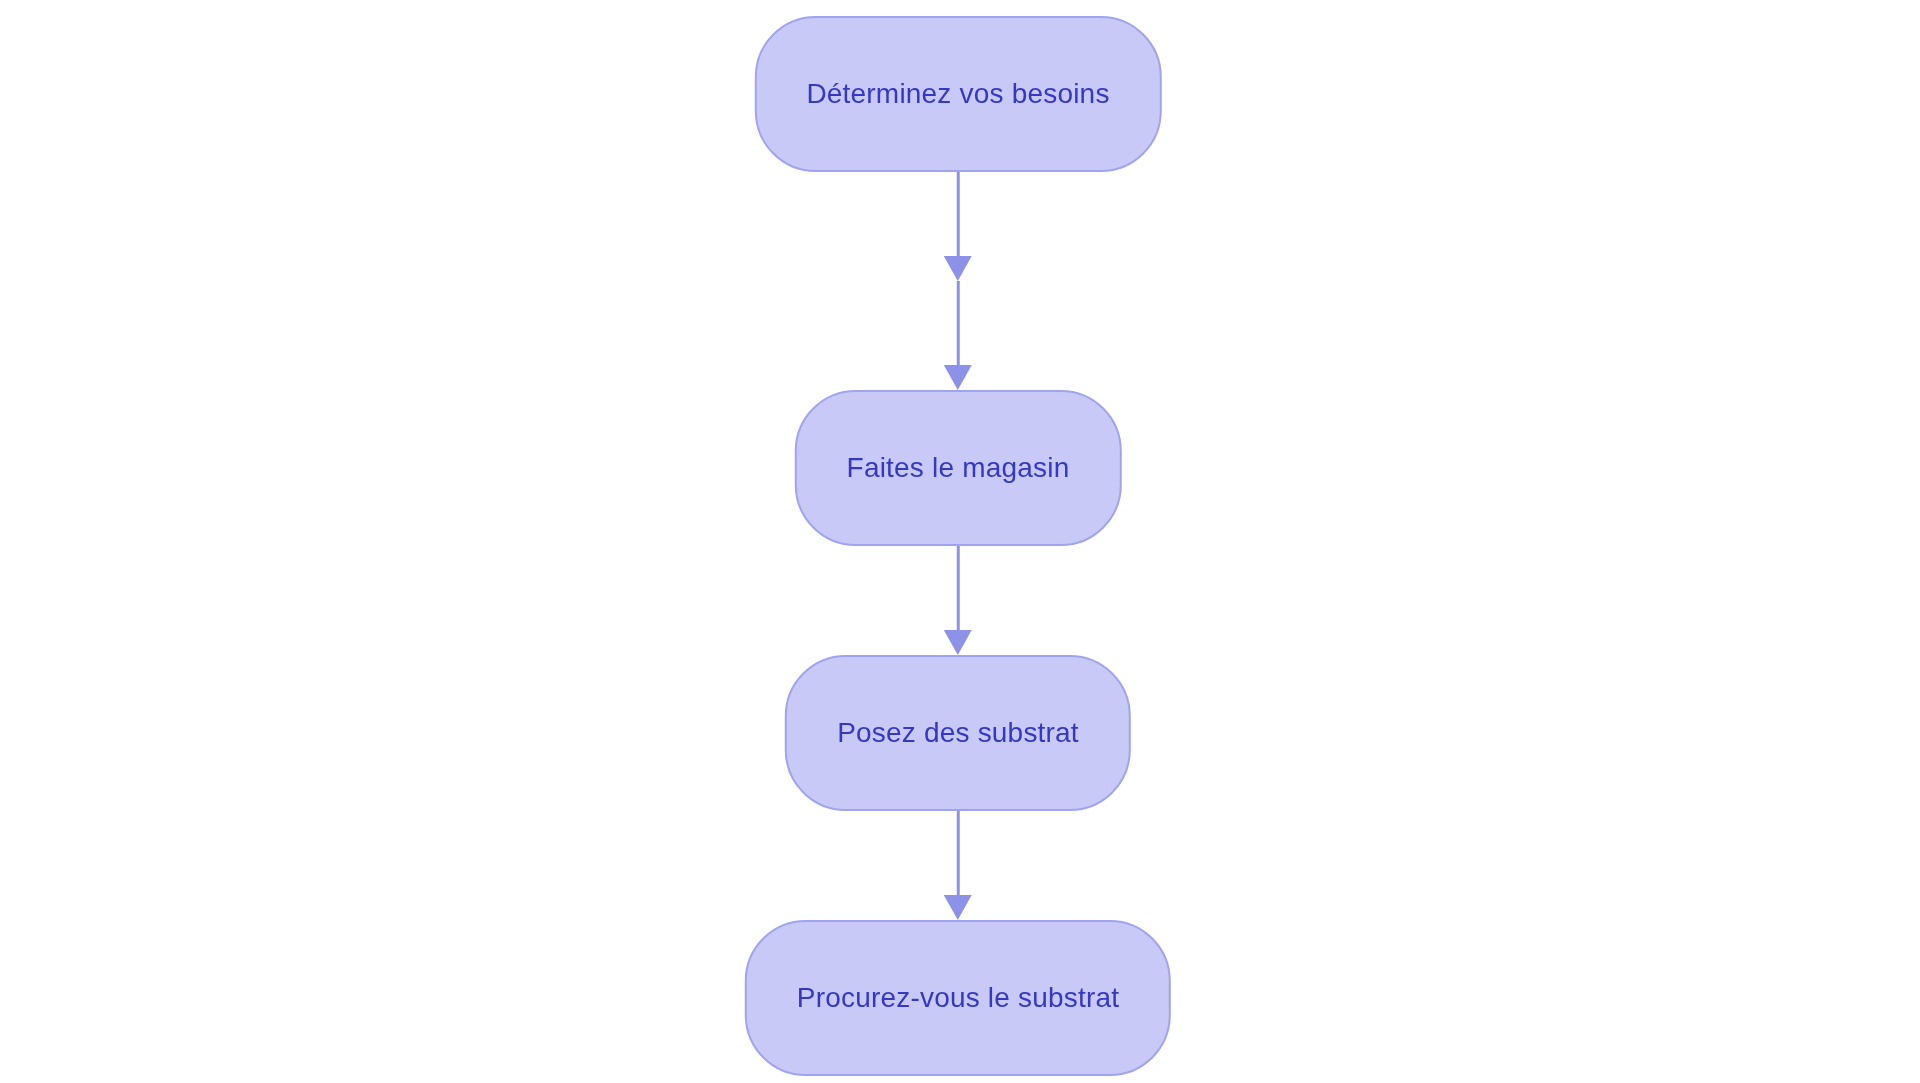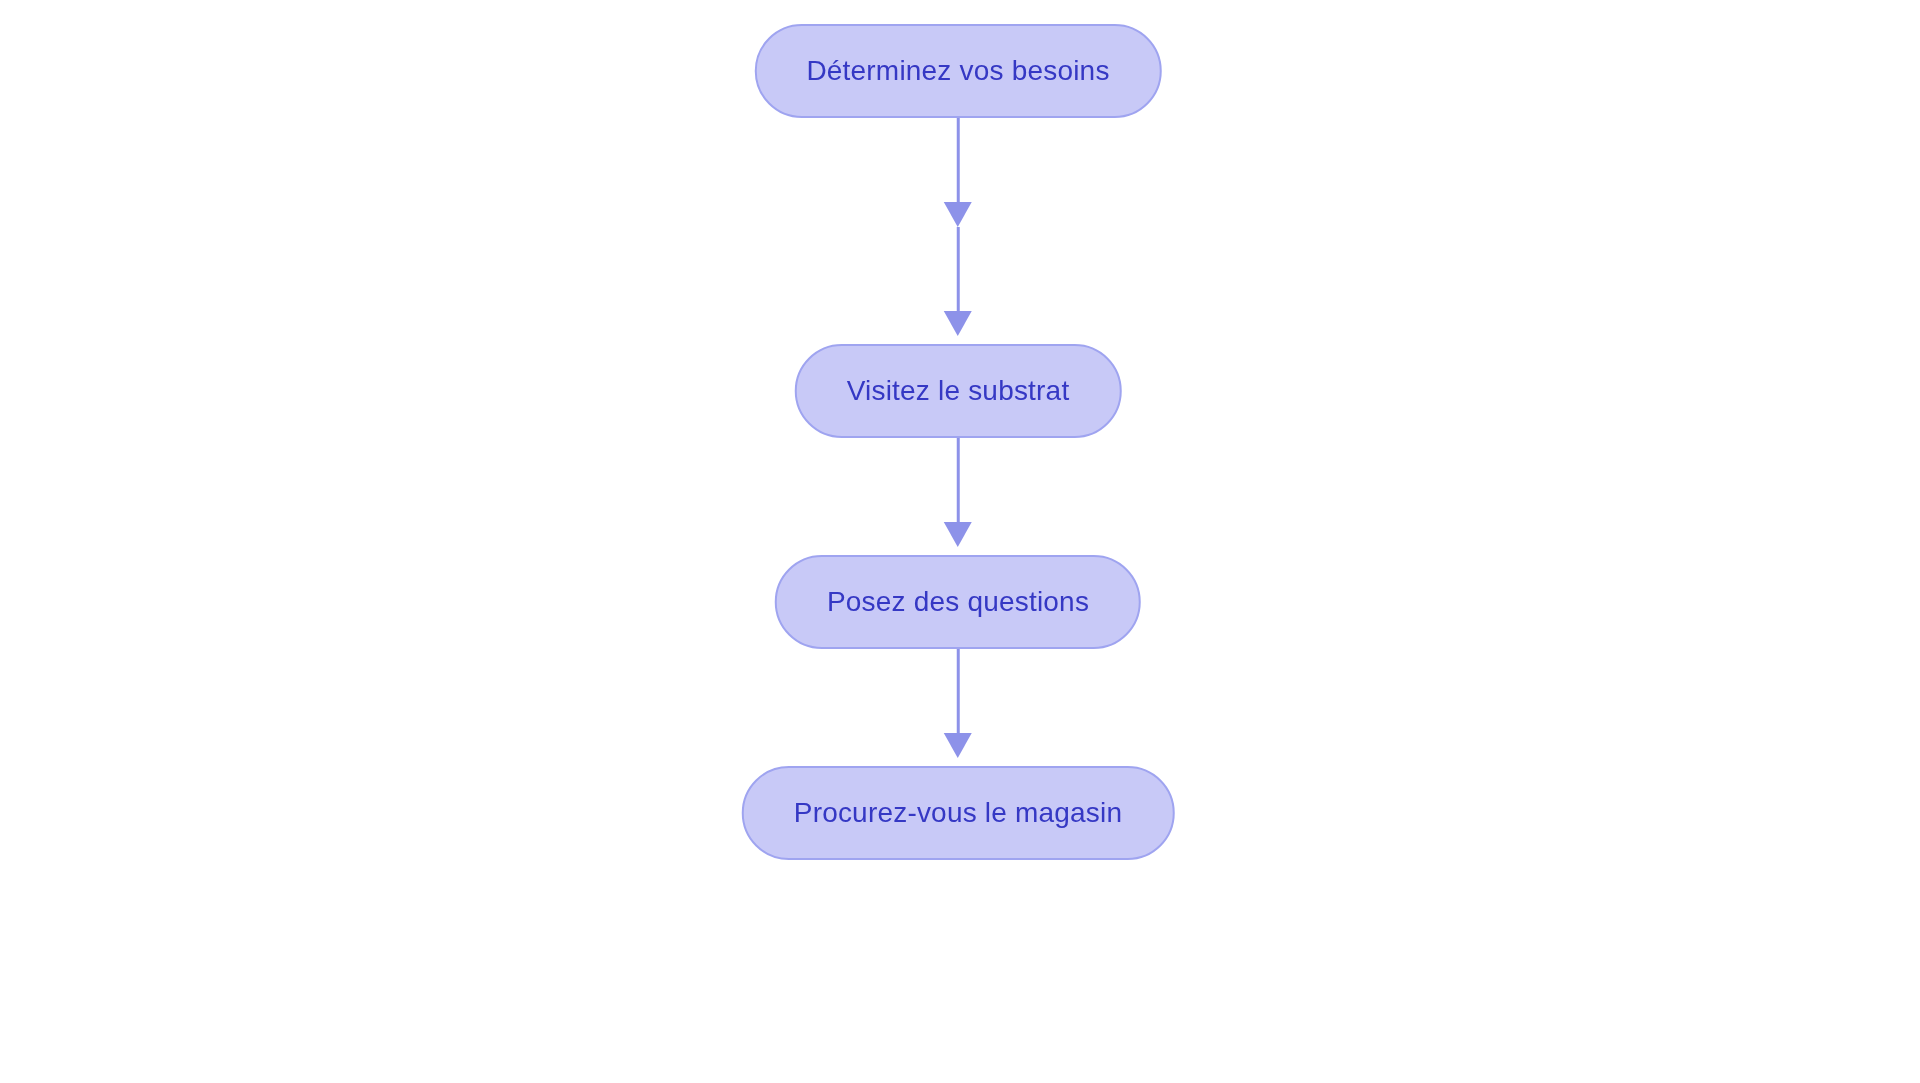--- a/index.html
+++ b/index.html
@@ -25,33 +25,32 @@
   .flowchart {
     position: absolute;
     left: 958px;
     top: 16px;
     transform: translateX(-50%);
     display: flex;
     flex-direction: column;
     align-items: center;
   }
   .node {
-    height: 94px;
+    height: 156px;
     padding: 0 50px;
     border-radius: 61px;
     background: var(--node-fill);
     border: 2px solid var(--node-border);
     color: var(--node-text);
     font-size: 28px;
     letter-spacing: 0.2px;
     display: flex;
     align-items: center;
     justify-content: center;
     white-space: nowrap;
-    margin-top: 8px;
   }
   .connector {
     height: 109px;
     display: flex;
     flex-direction: column;
     align-items: center;
   }
   .connector .line {
     width: 3px;
     flex: 1 1 auto;
@@ -79,34 +78,34 @@
     <div class="head"></div>
   </div>
 
 
   <div class="connector">
     <div class="line"></div>
     <div class="head"></div>
   </div>
 
   <div class="node">
-    <span>Visitez le substrat</span>
+    <span>Faites le magasin</span>
   </div>
 
   <div class="connector">
     <div class="line"></div>
     <div class="head"></div>
   </div>
 
   <div class="node">
-    <span>Posez des questions</span>
+    <span>Posez des substrat</span>
   </div>
 
   <div class="connector">
     <div class="line"></div>
     <div class="head"></div>
   </div>
 
   <div class="node">
-    <span>Procurez-vous le magasin</span>
+    <span>Procurez-vous le substrat</span>
   </div>
 
 </div>
 
 </body></html>

